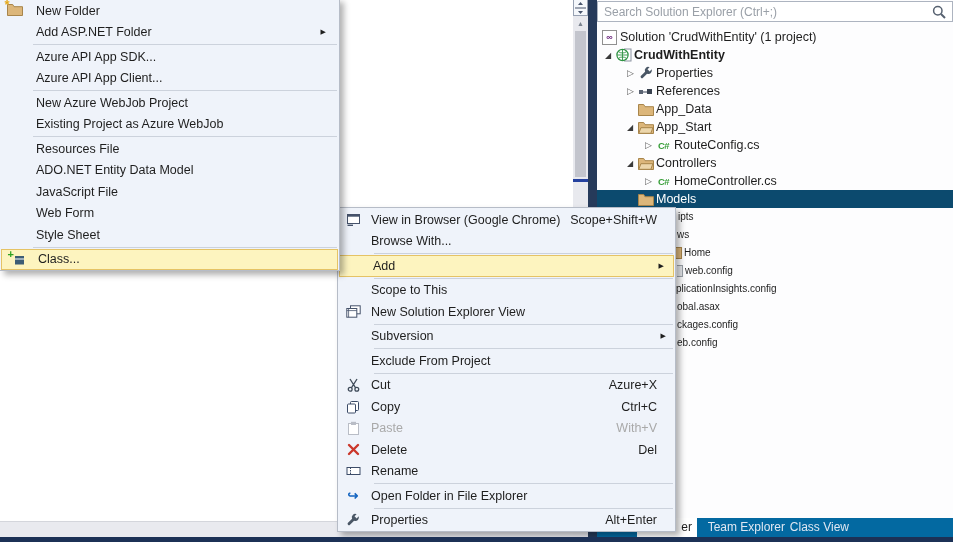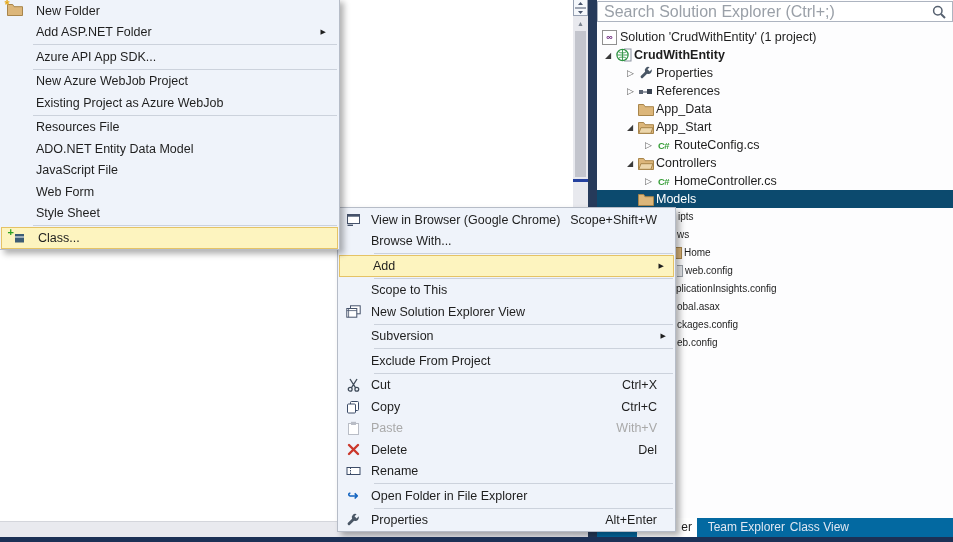--- a/index.html
+++ b/index.html
@@ -30,21 +30,21 @@
   .msc{position:absolute;right:18px;white-space:nowrap;}
   .subarr{position:absolute;right:9px;font-size:7px;color:#1e1e1e;}
   #add-submenu .subarr{right:13px;}
   .msep{height:1px;background:#ccd2dc;margin:1px 2px 1px 36px;}
   #add-submenu .msep{margin-left:33px;}
   .dis .mlabel,.dis .msc{color:#a9a9a9;}
   
   .sepanel{position:absolute;left:597px;top:0;width:356px;height:542px;background:#fdfdfe;z-index:6;}
   .sesearch{position:absolute;left:0;top:1px;right:0;height:21px;box-sizing:border-box;background:#fff;border:1px solid #adb4c0;}
   .sesearch input{position:absolute;left:0;top:0;width:100%;height:100%;border:none;outline:none;background:transparent;
-                  font-family:"Liberation Sans",sans-serif;font-size:16px;color:#1e1e1e;padding:0 24px 0 6px;box-sizing:border-box;}
+                  font-family:"Liberation Sans",sans-serif;font-size:12px;color:#1e1e1e;padding:0 24px 0 6px;box-sizing:border-box;}
   .sesearch input::placeholder{color:#9aa0a8;opacity:1;}
   .semag{position:absolute;right:6px;top:3px;}
   .tree{position:absolute;left:0;top:28px;right:0;}
   .trow{position:relative;display:flex;align-items:center;height:18px;white-space:nowrap;}
   .trow.sel{background:#0c4a6e;}
   .trow.sel .tlabel{color:#ffffff;}
   .lv0{padding-left:4px;}.lv1{padding-left:8px;}.lv2{padding-left:30px;}.lv3{padding-left:48px;}
   .arr{width:10px;min-width:10px;font-size:9px;color:#595959;text-align:left;}
   .arr.exp{font-size:8px;color:#3b3b3b;}
   .tico{width:17px;min-width:17px;margin-right:2px;display:flex;align-items:center;justify-content:center;position:relative;}
@@ -304,21 +304,21 @@
 
     <div class="mi">
       <span class="mico">
         <svg width="13" height="14" viewBox="0 0 13 14">
           <circle cx="3.2" cy="11.2" r="1.9" fill="none" stroke="#3f4b59" stroke-width="1.3"></circle>
           <circle cx="9.8" cy="11.2" r="1.9" fill="none" stroke="#3f4b59" stroke-width="1.3"></circle>
           <path d="M4.4 9.8L10 1M8.6 9.8L3 1" stroke="#3f4b59" stroke-width="1.3"></path>
         </svg>
       </span>
       <span class="mlabel">Cut</span>
-      <span class="msc">Ctrl+X</span>
+      <span class="msc">Azure+X</span>
     </div>
 
     <div class="mi">
       <span class="mico">
         <svg width="14" height="14" viewBox="0 0 14 14">
           <rect x="4.5" y="1.5" width="8" height="9" fill="#fff" stroke="#3c4c68" rx="1"></rect>
           <rect x="1.5" y="4" width="8" height="9" fill="#fff" stroke="#3c4c68" rx="1"></rect>
         </svg>
       </span>
       <span class="mlabel">Copy</span>
@@ -398,20 +398,24 @@
       <span class="subarr">▶</span>
     </div>
 
     <div class="msep"></div>
 
     <div class="mi">
       <span class="mico"></span>
       <span class="mlabel">Azure API App SDK...</span>
     </div>
 
+    <div class="mi">
+      <span class="mico"></span>
+      <span class="mlabel">Azure API App Client...</span>
+    </div>
 
     <div class="msep"></div>
 
     <div class="mi">
       <span class="mico"></span>
       <span class="mlabel">New Azure WebJob Project</span>
     </div>
 
     <div class="mi">
       <span class="mico"></span>

